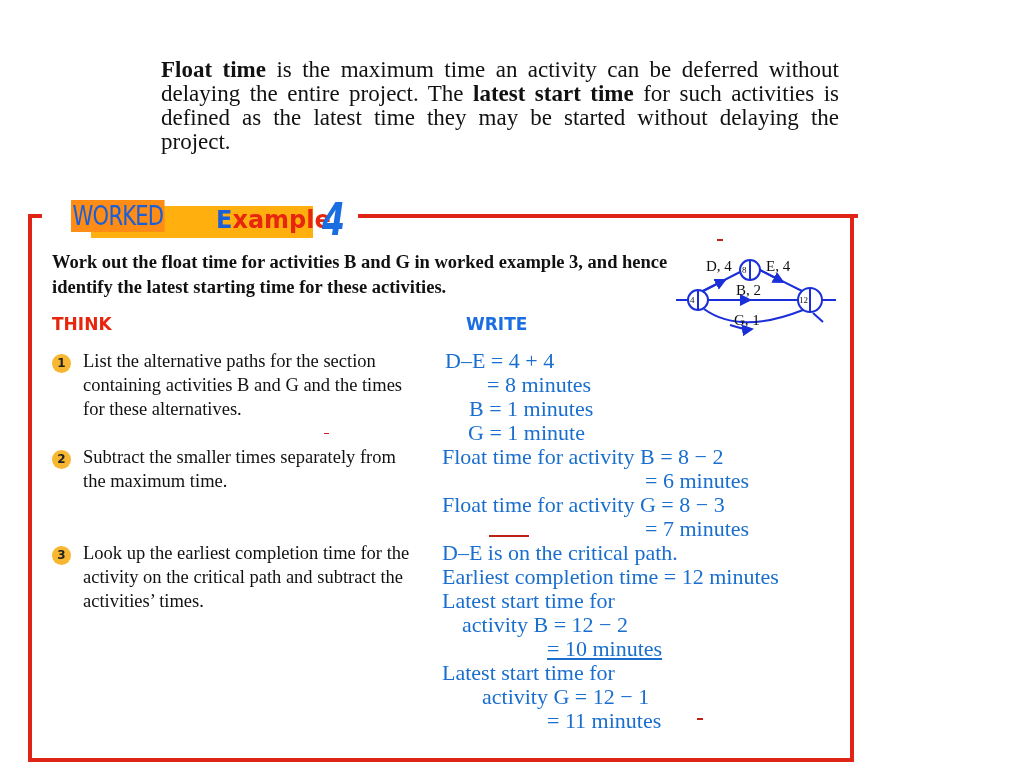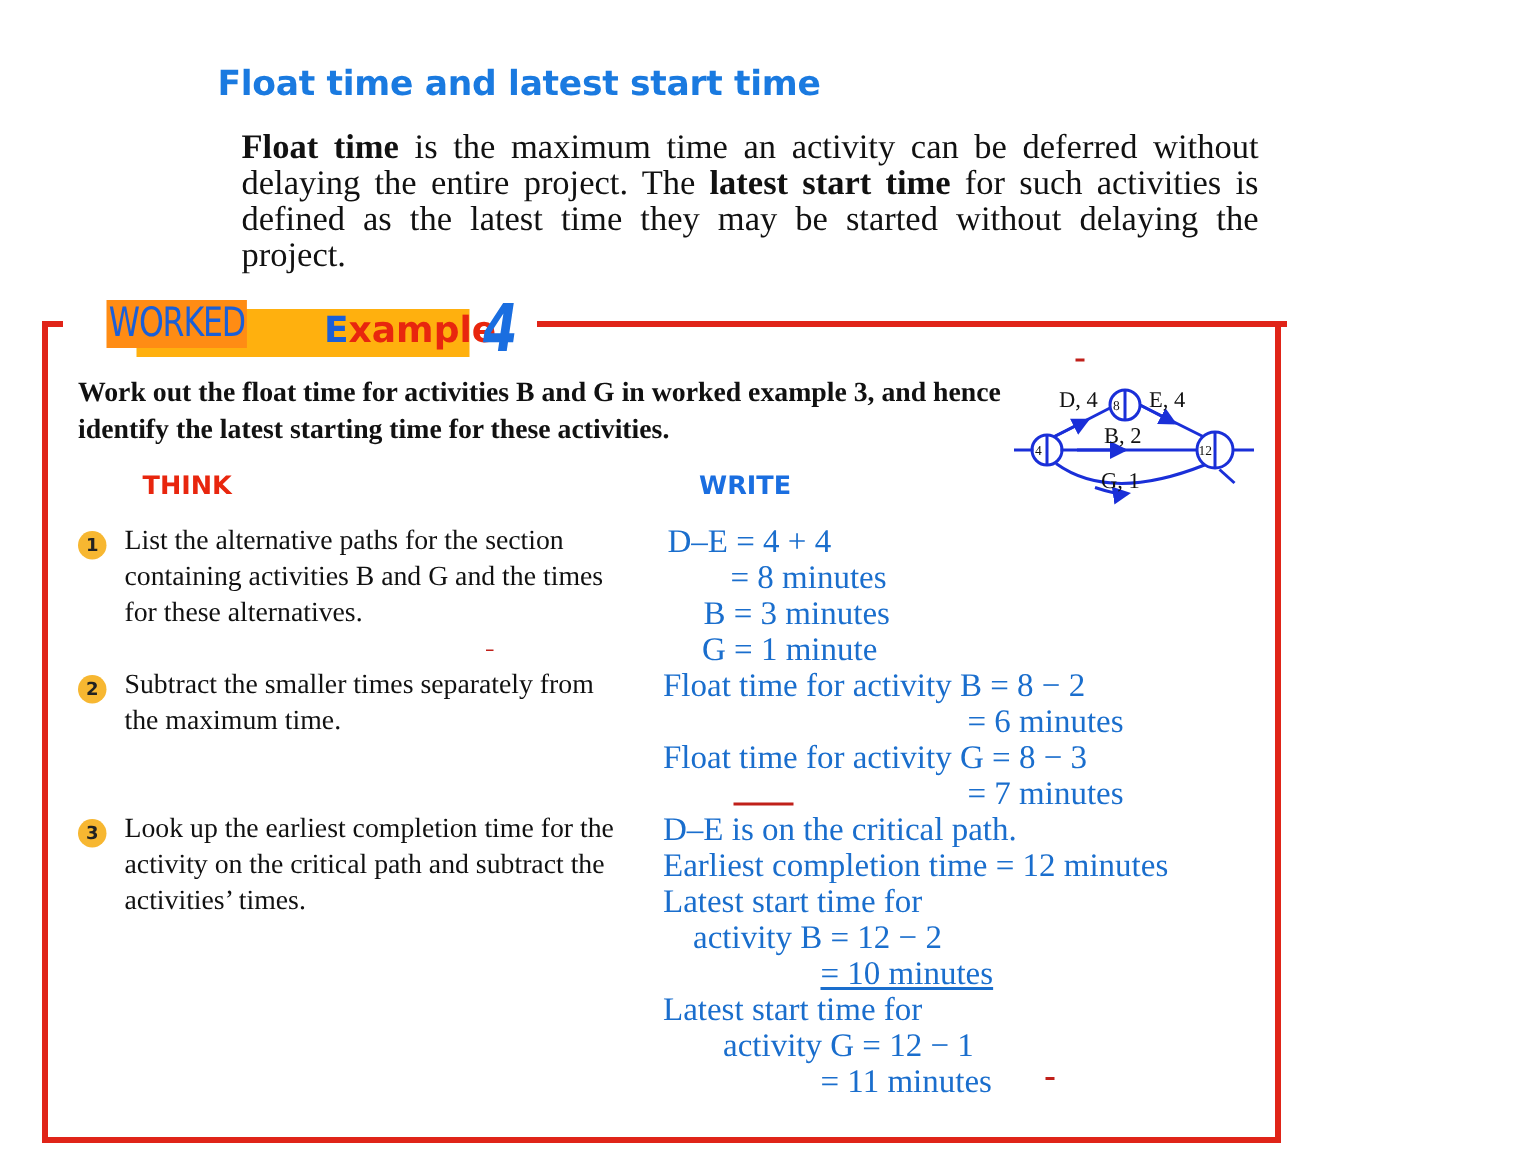--- a/index.html
+++ b/index.html
@@ -18,39 +18,38 @@
   .badge { position:absolute; left:71px; top:200px; height:36px; }
   .badge-worked { position:absolute; left:0; top:0; height:32px; padding:0 2px; background:#ff8c14;
                   font-family:"DejaVu Sans", sans-serif; font-size:27px; color:#1a5fd8; line-height:32px; transform:scaleX(0.78); transform-origin:left top; letter-spacing:-1px; }
   .badge-example-bg { position:absolute; left:20px; top:6px; width:222px; height:32px; background:#ffb00e; }
   .badge-example { position:absolute; left:108px; top:4px; font-family:"DejaVu Sans", sans-serif; font-weight:bold; font-size:24px; line-height:32px;margin-left:37px; }
   .badge-example .ex-e { color:#1a5fd8; }
   .badge-example .ex-rest { color:#e8260e; }
   .badge-num { position:absolute; left:251px; top:-4px; font-family:"DejaVu Sans", sans-serif; font-weight:bold; font-style:italic; font-size:44px; color:#1a6ee0; line-height:48px; transform:scaleX(0.75); transform-origin:left top; }
 
   .question { position:absolute; left:52px; top:250px; width:620px; font-weight:bold; font-size:18.5px; line-height:25px; }
-  .think-head { position:absolute; left:52px; top:314px; font-family:"DejaVu Sans", sans-serif; font-weight:bold; font-size:17px; color:#e8260e;margin-left:43px; }
+  .think-head { position:absolute; left:52px; top:314px; font-family:"DejaVu Sans", sans-serif; font-weight:bold; font-size:17px; color:#e8260e; }
   .write-head { position:absolute; left:442px; top:314px; font-family:"DejaVu Sans", sans-serif; font-weight:bold; font-size:17px; color:#1a6ee0;margin-left:24px; }
 
   .step { position:absolute; left:52px; width:360px; font-size:18.5px; line-height:24px; }
   .step-num { position:absolute; left:0; top:5px; width:19px; height:19px; border-radius:50%; background:#f7b731;
               font-family:"DejaVu Sans", sans-serif; font-weight:bold; font-size:12px; text-align:center; line-height:19px; color:#222; }
   .step-text { position:absolute; left:31px; top:0; width:330px; }
   .step-text b { font-weight:normal; }
 
   .write { position:absolute; color:#1a6ecd; font-size:22px; line-height:24px; white-space:pre; }
 
   .diagram { position:absolute; left:670px; top:235px; width:180px; height:110px; }
   .mark { position:absolute; height:2px; background:#c0201a; }
 </style>
 </head>
 <body>
 
 <div class="intro">
-  <h2 class="intro-title">Float time and latest start time</h2>
   <p class="intro-para"><b>Float time</b><span> is the maximum time an activity can be deferred without delaying the entire project. The </span><b>latest start time</b><span> for such activities is defined as the latest time they may be started without delaying the project.</span></p>
 </div>
 
 <div class="frame"></div>
 <div class="frame-top-left"></div>
 <div class="frame-top-right"></div>
 <div class="frame-left-top"></div>
 
 <div class="badge">
   <div class="badge-example-bg"></div>
@@ -108,21 +107,21 @@
   <div class="step-num">2</div>
   <div class="step-text">Subtract the smaller times separately from the maximum time.</div>
 </div>
 <div class="step" style="top:541px;">
   <div class="step-num">3</div>
   <div class="step-text"><span>Look up the </span><b>earliest completion time</b><span> for the activity on the critical path and subtract the activities’ times.</span></div>
 </div>
 
 <div class="write" style="left:445px; top:349px;">D–E = 4 + 4</div>
 <div class="write" style="left:487px; top:373px;">= 8 minutes</div>
-<div class="write" style="left:469px; top:397px;">B = 3 minutes</div>
+<div class="write" style="left:469px; top:397px;">B = 1 minutes</div>
 <div class="write" style="left:468px; top:421px;">G = 1 minute</div>
 <div class="write" style="left:442px; top:445px;">Float time for activity B = 8 − 2</div>
 <div class="write" style="left:645px; top:469px;">= 6 minutes</div>
 <div class="write" style="left:442px; top:493px;">Float time for activity G = 8 − 3</div>
 <div class="write" style="left:645px; top:517px;">= 7 minutes</div>
 <div class="write" style="left:442px; top:541px;">D–E is on the critical path.</div>
 <div class="write" style="left:442px; top:565px;">Earliest completion time = 12 minutes</div>
 <div class="write" style="left:442px; top:589px;">Latest start time for</div>
 <div class="write" style="left:462px; top:613px;">activity B = 12 − 2</div>
 <div class="write" style="left:547px; top:637px;text-decoration:underline;">= 10 minutes</div>

